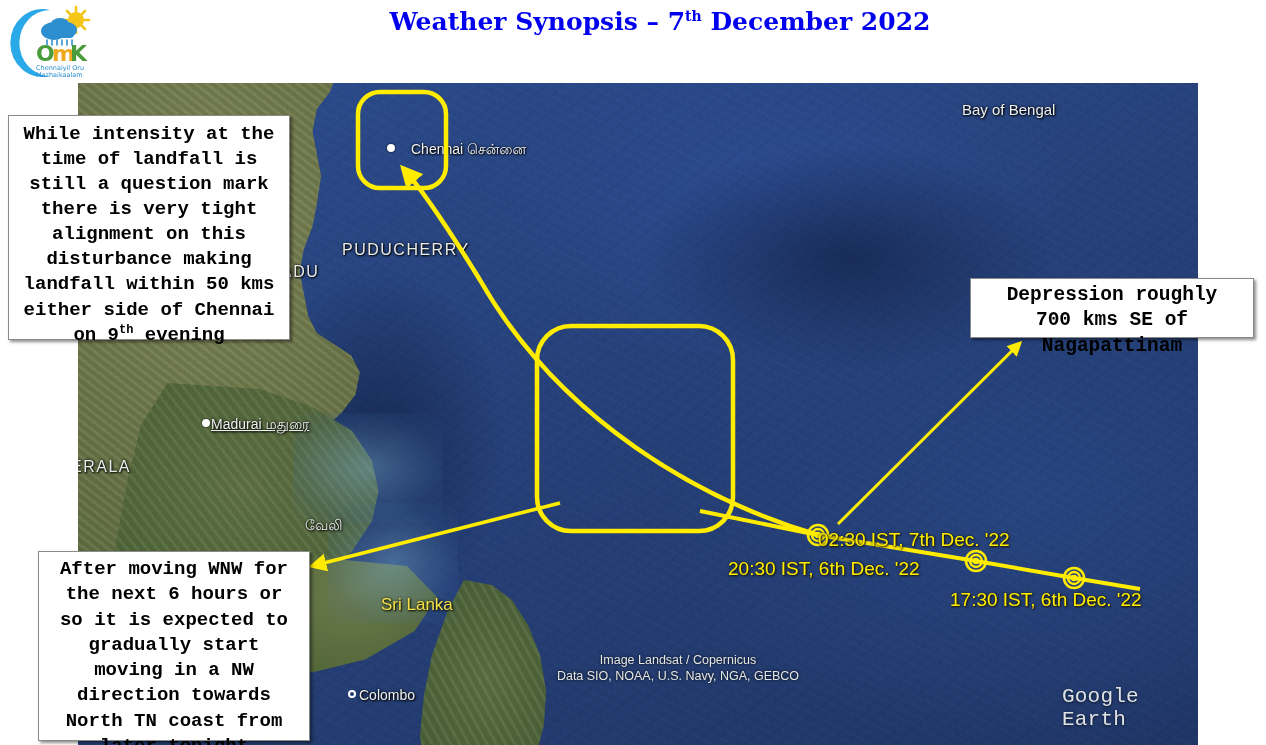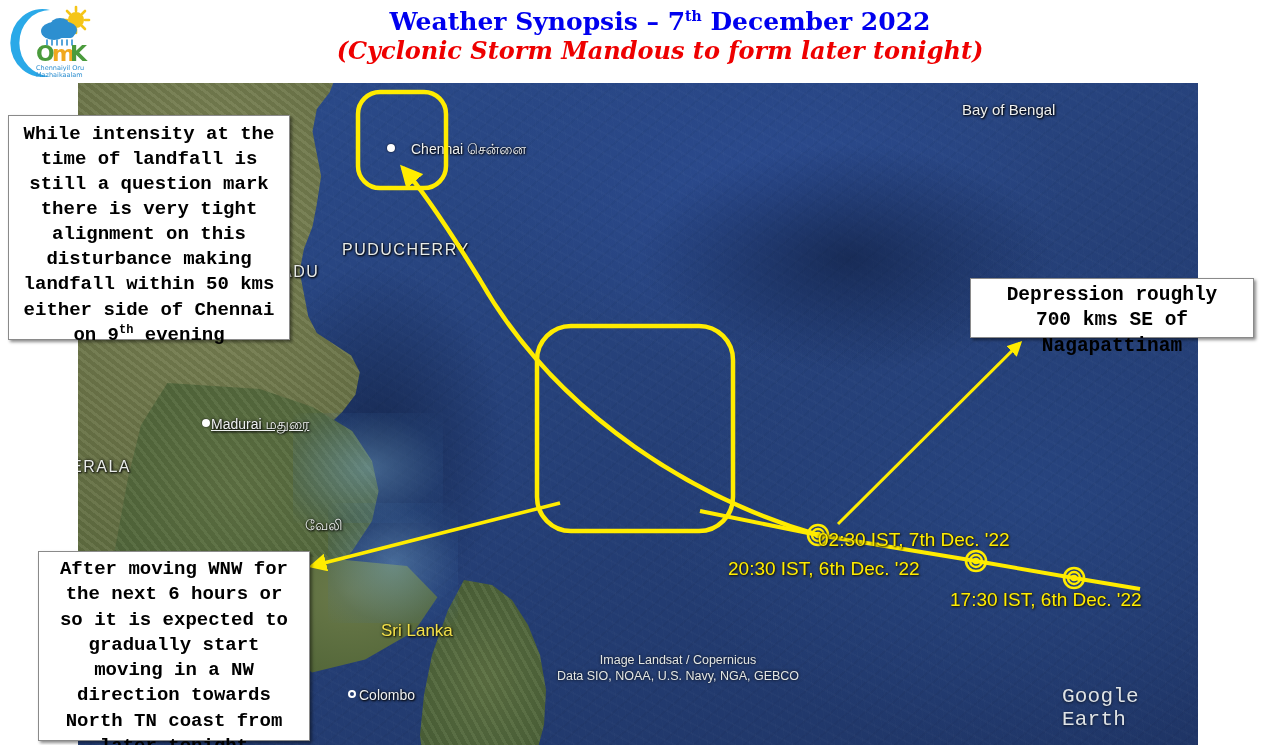--- a/index.html
+++ b/index.html
@@ -284,21 +284,20 @@
         <text x="46" y="57" fill="#f0a81e">m</text>
         <text x="64" y="57" fill="#4a9b3c">K</text>
       </g>
       <text x="30" y="66" font-family="DejaVu Sans, sans-serif" font-size="6.5" fill="#2d8fd0">Chennaiyil Oru</text>
       <text x="30" y="73" font-family="DejaVu Sans, sans-serif" font-size="6.5" fill="#2d8fd0">Mazhaikaalam</text>
     </svg>
   </div>
 
   <div id="title-block">
     <div id="main-title"><span>Weather Synopsis – 7</span><sup>th</sup><span> December 2022</span></div>
-    <div id="sub-title">(Cyclonic Storm Mandous to form later tonight)</div>
   </div>
 
   <div id="map">
     <div class="ocean"></div>
     <div class="ocean-texture"></div>
 
     <div class="deep-shade" style="left:170px;top:180px;width:260px;height:360px;"></div>
     <div class="deep-shade" style="left:560px;top:60px;width:420px;height:230px;"></div>
 
     <div class="land" id="land-india"></div>
@@ -317,21 +316,21 @@
     <div class="map-label state" style="left:-7px;top:375px;">ERALA</div>
 
     <div class="map-label city" style="left:333px;top:58px;">Chennai சென்னை</div>
     <div class="city-dot" style="left:309px;top:61px;"></div>
 
     <div class="map-label city" style="left:133px;top:333px;text-decoration:underline;">Madurai மதுரை</div>
     <div class="city-dot" style="left:124px;top:336px;"></div>
 
     <div class="map-label city" style="left:227px;top:434px;">வேலி</div>
 
-    <div class="map-label yellow" style="left:303px;top:538px;">Sri Lanka</div>
+    <div class="map-label yellow" style="left:303px;top:512px;">Sri Lanka</div>
 
     <div class="map-label city" style="left:281px;top:604px;">Colombo</div>
     <div class="city-ring" style="left:270px;top:607px;"></div>
 
     <div id="attrib">
       <div>Image Landsat / Copernicus</div>
       <div>Data SIO, NOAA, U.S. Navy, NGA, GEBCO</div>
     </div>
 
     <div id="ge-watermark">Google Earth</div>

